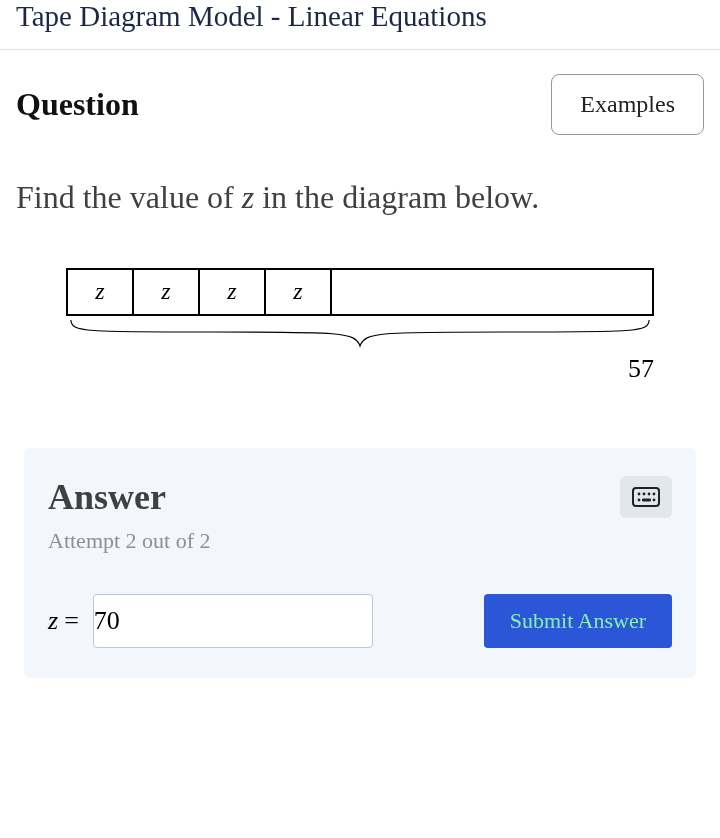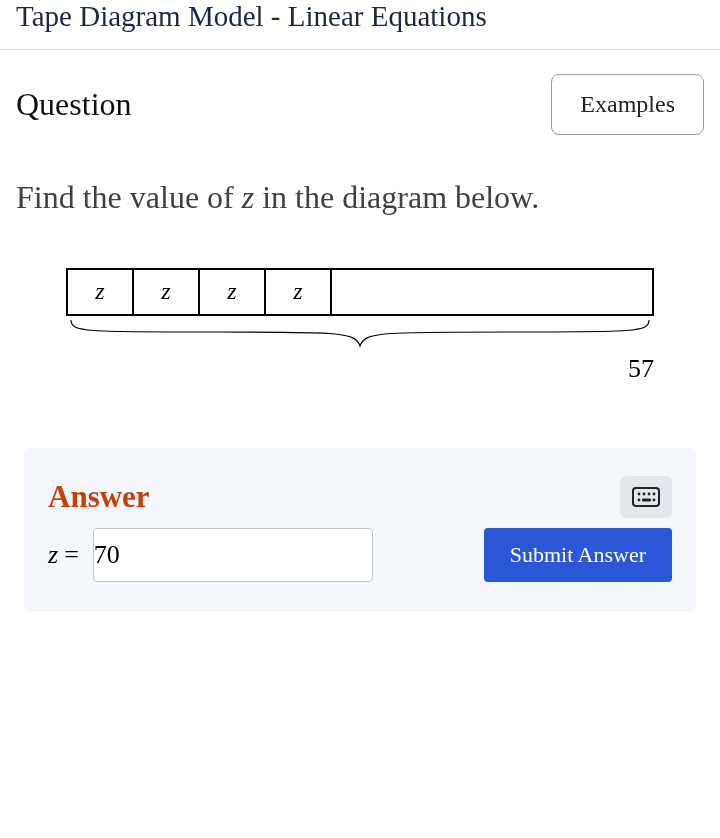--- a/index.html
+++ b/index.html
@@ -27,21 +27,21 @@
       padding: 24px 16px;
     }
     .question-row {
       display: flex;
       justify-content: space-between;
       align-items: center;
       margin-bottom: 40px;
     }
     .question-heading {
       font-size: 32px;
-      font-weight: normal;
+      font-weight: bold;
       color: #111;
     }
     .examples-btn {
       background: #fff;
       border: 1.5px solid #999;
       border-radius: 8px;
       padding: 16px 28px;
       font-size: 24px;
       font-family: Georgia, serif;
       cursor: pointer;
@@ -101,23 +101,23 @@
       padding: 28px 24px 30px 24px;
       margin: 0 8px;
     }
     .answer-top {
       display: flex;
       justify-content: space-between;
       align-items: center;
       margin-bottom: 10px;
     }
     .answer-heading {
-      font-size: 31px;
+      font-size: 36px;
       font-weight: bold;
-      color: #c2410c;
+      color: #404040;
     }
     .keypad-btn {
       width: 52px;
       height: 42px;
       background: #e2e7ee;
       border: none;
       border-radius: 6px;
       cursor: pointer;
       display: flex;
       align-items: center;
@@ -147,21 +147,21 @@
       height: 54px;
       border: 1.5px solid #bfc6d0;
       border-radius: 4px;
       font-size: 26px;
       font-family: 'Times New Roman', serif;
       padding: 0 0;
       background: #fff;
     }
     .submit-btn {
       background: #2b56d8;
-      color: #ffffff;
+      color: #86efac;
       border: none;
       border-radius: 4px;
       font-size: 22px;
       font-family: Georgia, serif;
       padding: 14px 26px;
       cursor: pointer;
       margin-left: auto;
     }
   </style>
 </head>
@@ -205,20 +205,21 @@
           <circle cx="7" cy="7" r="1.4" fill="#222"></circle>
           <circle cx="12" cy="7" r="1.4" fill="#222"></circle>
           <circle cx="17" cy="7" r="1.4" fill="#222"></circle>
           <circle cx="22" cy="7" r="1.4" fill="#222"></circle>
           <circle cx="7" cy="13" r="1.4" fill="#222"></circle>
           <rect x="10" y="11.6" width="9" height="2.8" rx="1.2" fill="#222"></rect>
           <circle cx="22" cy="13" r="1.4" fill="#222"></circle>
         </svg>
       </button>
     </div>
+    <div class="attempt-text">Attempt 2 out of 2</div>
     <div class="input-row">
       <span class="z-equals">
         <span>z</span><span class="eq">=</span>
       </span>
       <input class="answer-input" type="text" value="70" style="">
       <button class="submit-btn">Submit Answer</button>
     </div>
   </div>
 </div>
 

